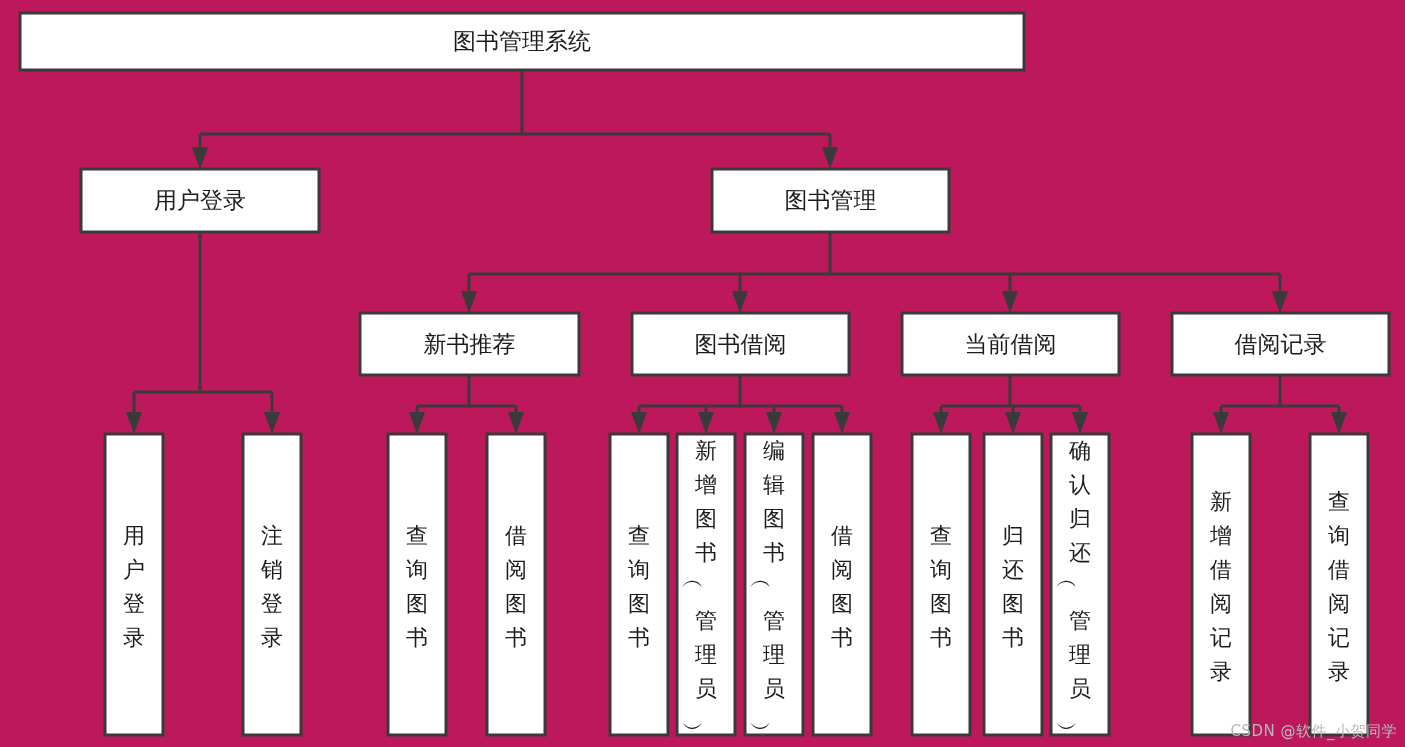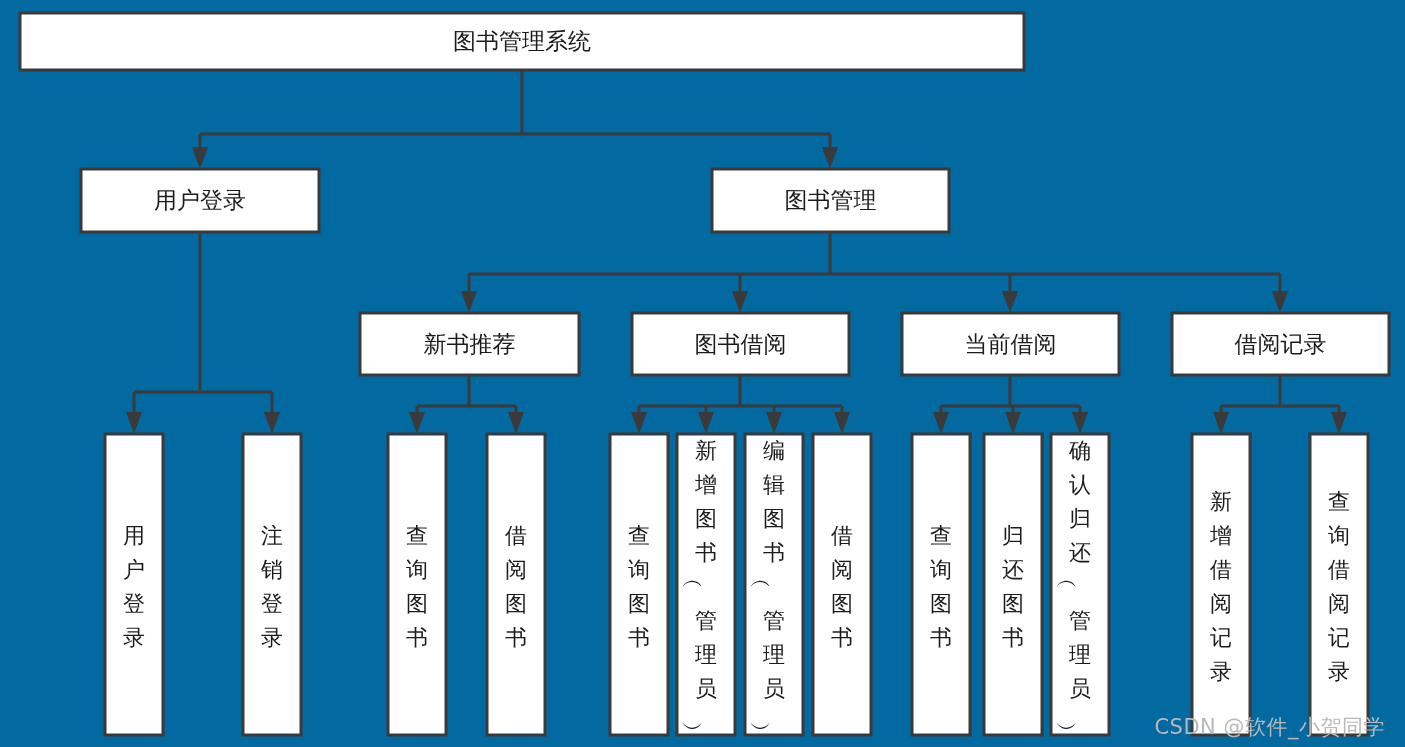--- a/index.html
+++ b/index.html
@@ -11,21 +11,21 @@
   body {
     width: 1405px;
     height: 747px;
     overflow: hidden;
     font-family: "DejaVu Sans", "Liberation Sans", sans-serif;
   }
   #diagram-root {
     position: relative;
     width: 1405px;
     height: 747px;
-    background: #0369a1;
+    background: #be185d;
   }
   svg#tree-svg {
     position: absolute;
     left: 0;
     top: 0;
     width: 1405px;
     height: 747px;
     display: block;
   }
   .node-box {
@@ -51,24 +51,24 @@
     stroke-width: 3;
     fill: none;
     stroke-linecap: butt;
   }
   .arrow-head {
     fill: #3a3a3a;
     stroke: none;
   }
   .watermark {
     position: absolute;
-    right: 20px;
+    right: 8px;
     bottom: 6px;
     font-family: "DejaVu Sans", "Liberation Sans", sans-serif;
-    font-size: 21px;
+    font-size: 15px;
     color: #b9b9b9;
     white-space: nowrap;
     letter-spacing: 0.5px;
     user-select: none;
   }
 </style>
 </head>
 <body>
 
 <div id="diagram-root">

